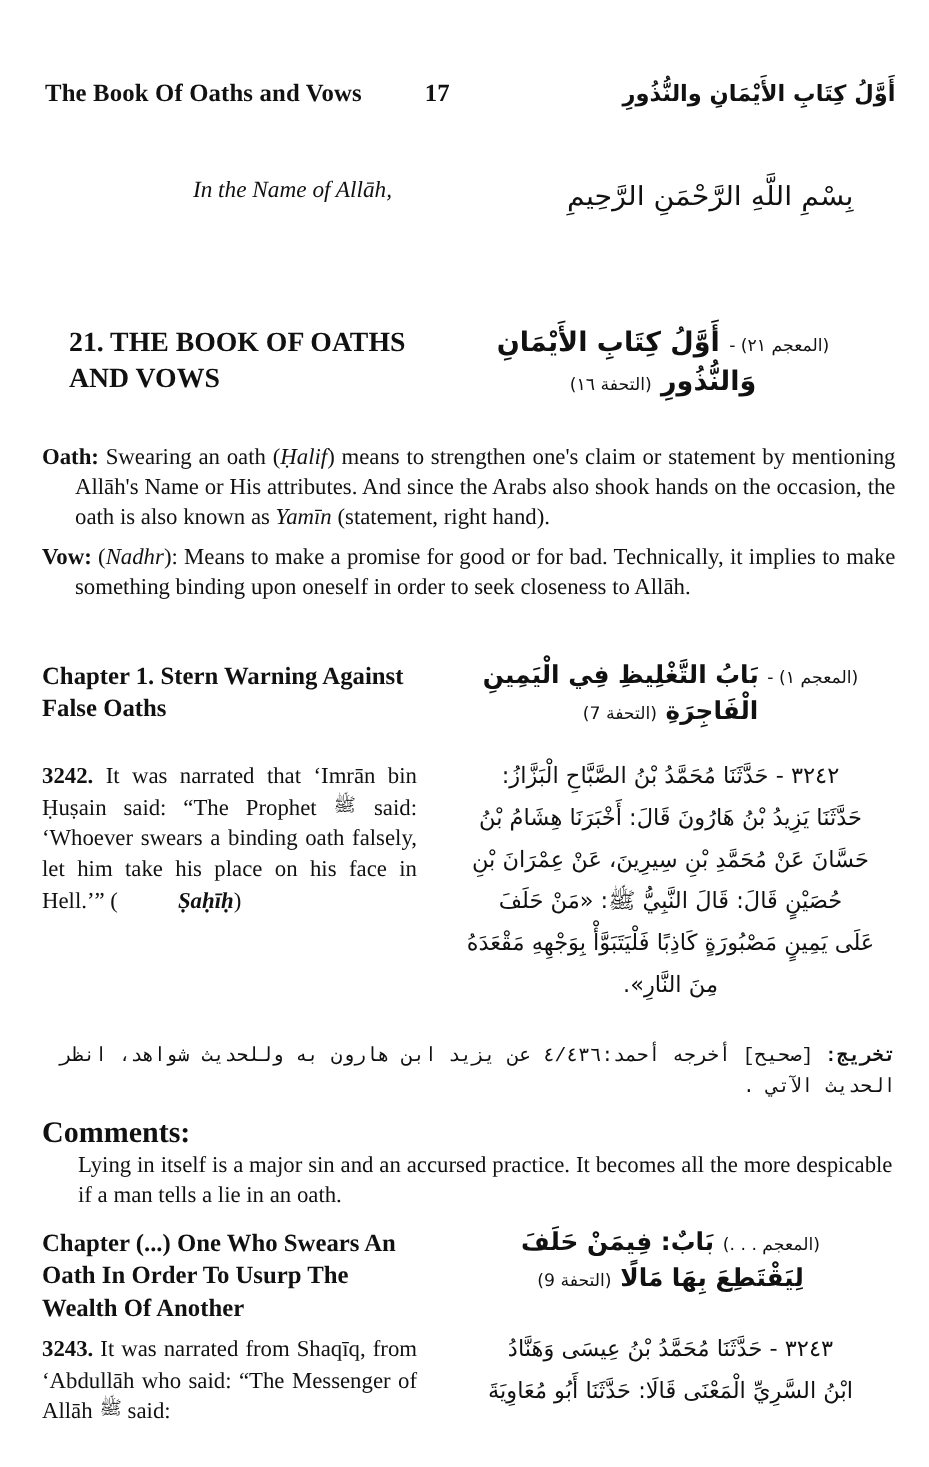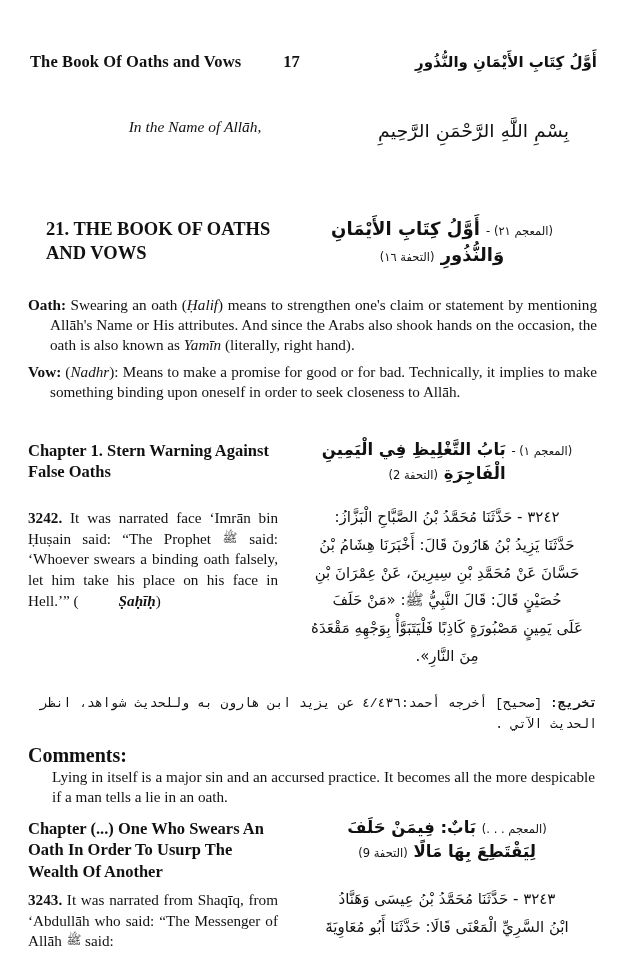--- a/index.html
+++ b/index.html
@@ -240,43 +240,43 @@
       <span>أَوَّلُ كِتَابِ الأَيْمَانِ</span>
       <br>
       <span>وَالنُّذُورِ</span>
       <span class="ref-small">(التحفة ١٦)</span>
     </div>
   </div>
 
   <div class="defs">
 
     <div class="def-p">
-      <span class="lead">Oath:</span><span> Swearing an oath (</span><i>Ḥalif</i><span>) means to strengthen one's claim or statement by mentioning Allāh's Name or His attributes. And since the Arabs also shook hands on the occasion, the oath is also known as </span><i>Yamīn</i><span> (literally, right hand).</span>
+      <span class="lead">Oath:</span><span> Swearing an oath (</span><i>Ḥalif</i><span>) means to strengthen one's claim or statement by mentioning Allāh's Name or His attributes. And since the Arabs also shook hands on the occasion, the oath is also known as </span><i>Yamīn</i><span> (statement, right hand).</span>
     </div>
 
     <div class="def-p">
       <span class="lead">Vow:</span><span> (</span><i>Nadhr</i><span>): Means to make a promise for good or for bad. Technically, it implies to make something binding upon oneself in order to seek closeness to Allāh.</span>
     </div>
 
   </div>
 
   <div class="chapter-row" style="top:440px;">
     <div class="ch-en">Chapter 1. Stern Warning Against False Oaths</div>
     <div class="ch-ar">
       <span class="ref-small">(المعجم ١) -</span>
       <span>بَابُ التَّغْلِيظِ فِي الْيَمِينِ</span>
       <br>
       <span>الْفَاجِرَةِ</span>
-      <span class="ref-small">(التحفة 2)</span>
+      <span class="ref-small">(التحفة 7)</span>
     </div>
   </div>
 
   <div class="hadith-row" style="top:508px;">
     <div class="h-en">
-      <span class="num">3242.</span><span> It was narrated face ‘Imrān bin Ḥuṣain said: “The Prophet </span><span class="pbuh">ﷺ</span><span> said: ‘Whoever swears a binding oath falsely, let him take his place on his face in Hell.’” (</span><b><i>Ṣaḥīḥ</i></b><span>)</span>
+      <span class="num">3242.</span><span> It was narrated that ‘Imrān bin Ḥuṣain said: “The Prophet </span><span class="pbuh">ﷺ</span><span> said: ‘Whoever swears a binding oath falsely, let him take his place on his face in Hell.’” (</span><b><i>Ṣaḥīḥ</i></b><span>)</span>
     </div>
     <div class="h-ar">
       <div>٣٢٤٢ - حَدَّثَنَا مُحَمَّدُ بْنُ الصَّبَّاحِ الْبَزَّازُ:</div>
       <div>حَدَّثَنَا يَزِيدُ بْنُ هَارُونَ قَالَ: أَخْبَرَنَا هِشَامُ بْنُ</div>
       <div>حَسَّانَ عَنْ مُحَمَّدِ بْنِ سِيرِينَ، عَنْ عِمْرَانَ بْنِ</div>
       <div>حُصَيْنٍ قَالَ: قَالَ النَّبِيُّ ﷺ: «مَنْ حَلَفَ</div>
       <div>عَلَى يَمِينٍ مَصْبُورَةٍ كَاذِبًا فَلْيَتَبَوَّأْ بِوَجْهِهِ مَقْعَدَهُ</div>
       <div>مِنَ النَّارِ».</div>
     </div>
   </div>

